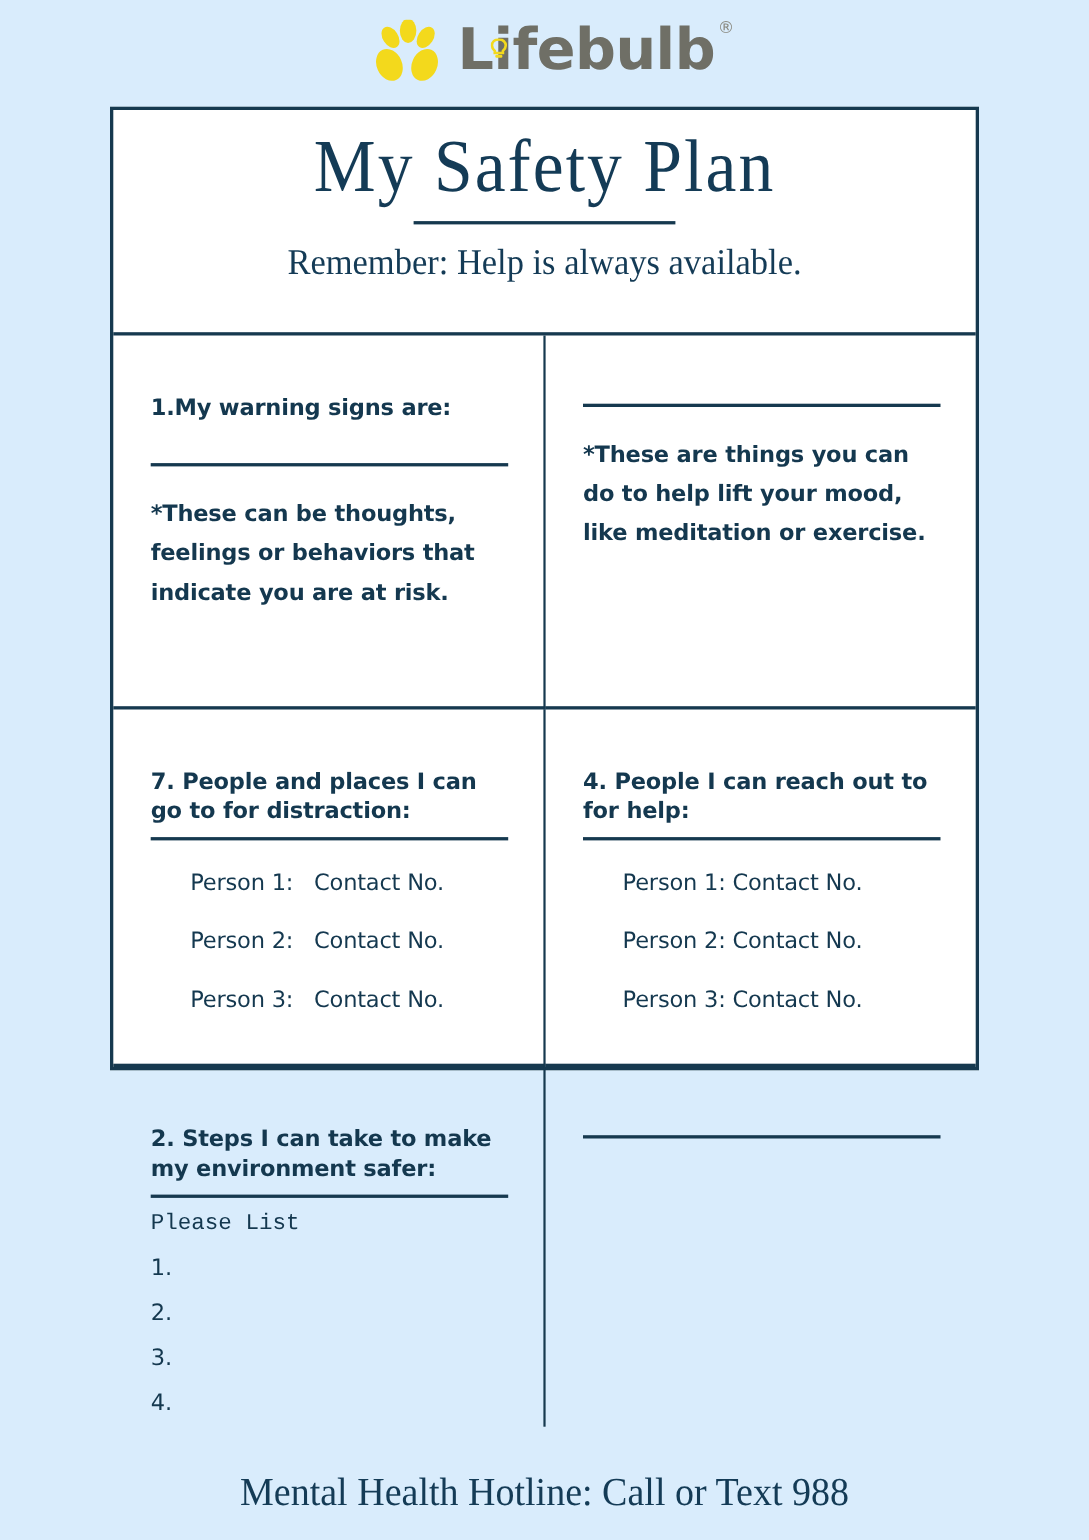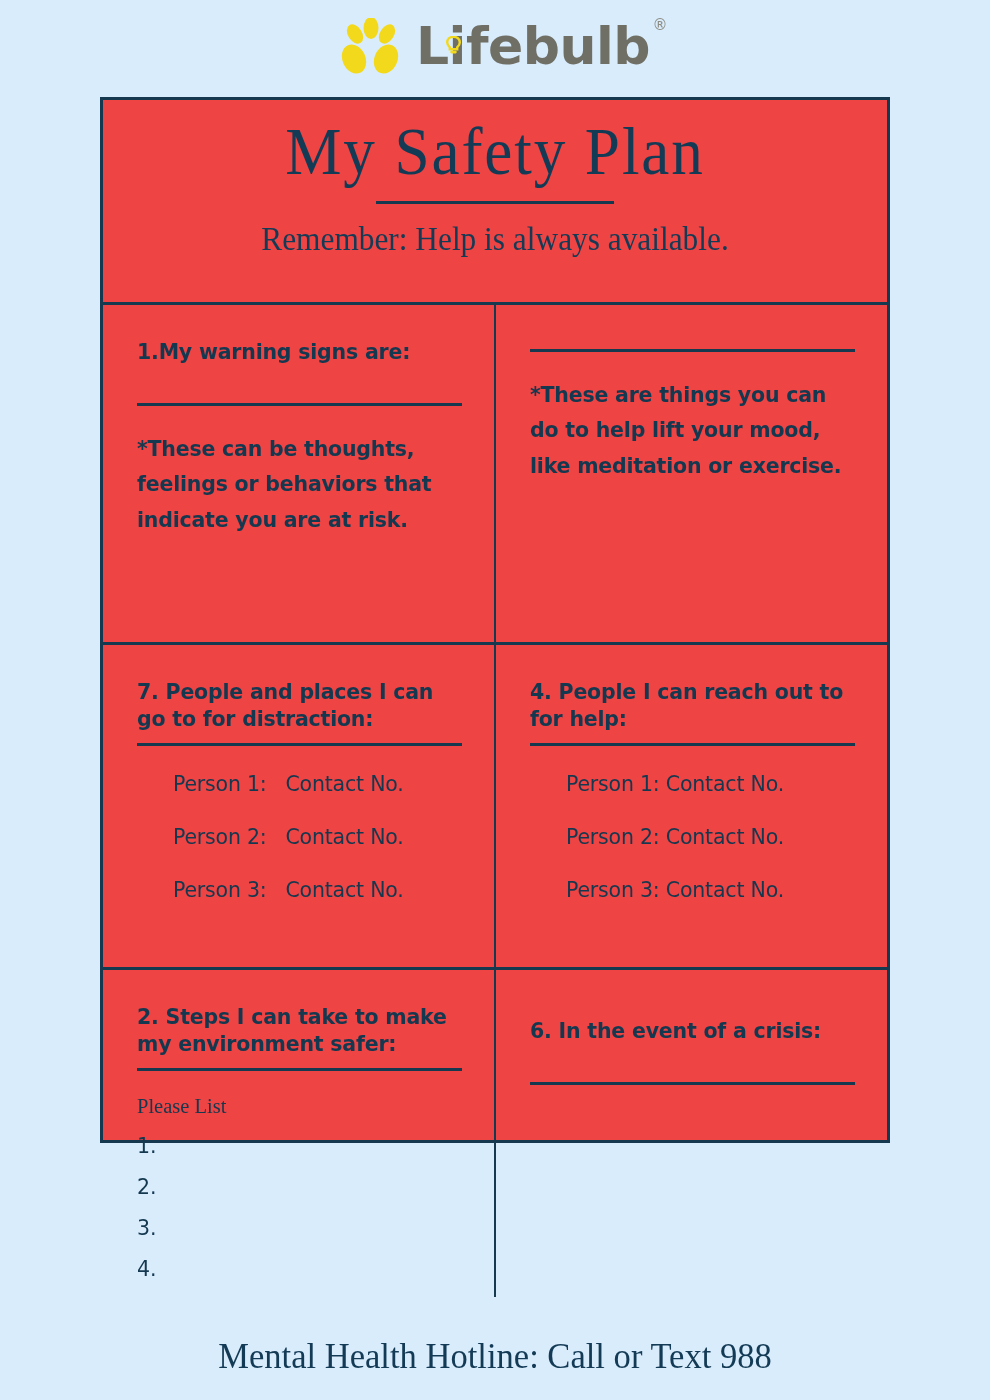--- a/index.html
+++ b/index.html
@@ -54,24 +54,24 @@
     font-weight: normal;
     color: #8b8b82;
   }
 
   
   .card {
     position: absolute;
     left: 100px;
     top: 97px;
     width: 790px;
-    height: 1046px;
+    height: 876px;
     border: 3px solid #16394f;
     box-sizing: border-box;
-    background: #ef4444;
+    background: #ffffff;
   }
 
   .title-block {
     border-bottom: 3px solid #16394f;
     height: 205px;
     box-sizing: border-box;
     text-align: center;
     padding-top: 16px;
   }
   .plan-title {
@@ -97,21 +97,21 @@
   }
 
   
   .grid {
     display: grid;
     grid-template-columns: 1fr 1fr;
     grid-template-rows: 340px 325px 327px;
     height: 992px;
   }
   .cell {
-    padding: 34px 32px 0 34px;
+    padding: 52px 32px 0 34px;
     box-sizing: border-box;
     position: relative;
   }
   .cell.col-left  { border-right: 2px solid #16394f; }
   .cell.row-div   { border-bottom: 3px solid #16394f; }
 
   .cell-head {
     font-family: "DejaVu Sans", sans-serif;
     font-size: 20.5px;
     font-weight: bold;
@@ -139,21 +139,21 @@
   }
   .line-list { margin-top: 26px; margin-left: 36px; }
   .line-list .row {
     font-family: "DejaVu Sans", sans-serif;
     font-size: 20.5px;
     color: #14384f;
     letter-spacing: -0.2px;
     margin-bottom: 29px;
     white-space: pre;
   }
-  .please { margin-top: 24px; font-family:Liberation Serif, serif; font-size:20.5px; color:#14384f; }
+  .please { margin-top: 12px; font-family:Liberation Mono, monospace; font-size:20.5px; color:#14384f; }
   .num-list { margin-top: 16px; }
   .num-list .row {
     font-family: "DejaVu Sans", sans-serif;
     font-size: 20.5px;
     color: #14384f;
     margin-bottom: 17px;
   }
 
   
   .footer {
@@ -249,20 +249,19 @@
       <div class="please">Please List</div>
       <div class="num-list">
         <div class="row">1.</div>
         <div class="row">2.</div>
         <div class="row">3.</div>
         <div class="row">4.</div>
       </div>
     </div>
 
     <div class="cell">
-      <div class="cell-head single">6. In the event of a crisis:</div>
       <div class="head-rule"></div>
     </div>
 
   </div>
 </div>
 
 <div class="footer">Mental Health Hotline: Call or Text 988</div>
 
 </body></html>

